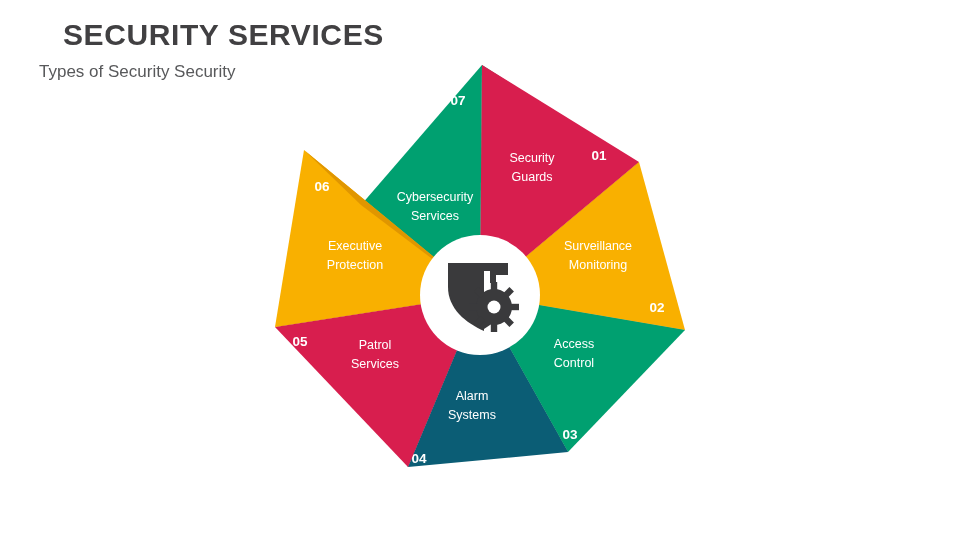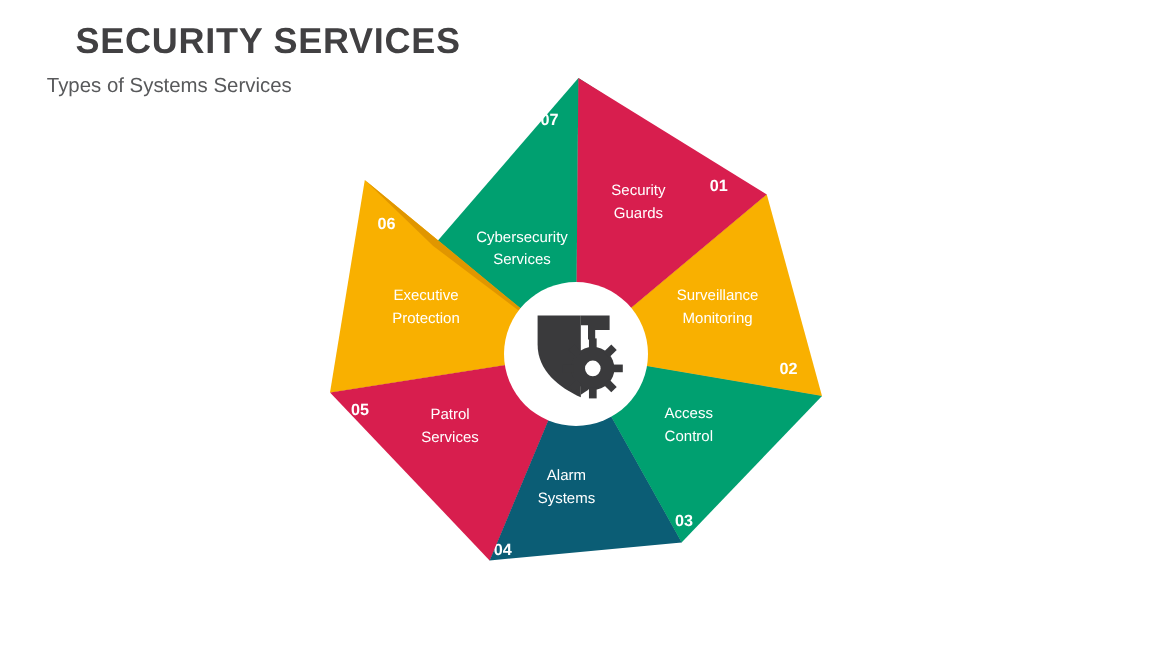--- a/index.html
+++ b/index.html
@@ -44,21 +44,21 @@
     font-size:13.5px;
     font-weight:bold;
     text-anchor:middle;
     dominant-baseline:middle;
   }
 </style>
 </head>
 <body>
 
 <div id="title">SECURITY SERVICES</div>
-<div id="subtitle">Types of Systems Services</div>
+<div id="subtitle">Types of Security Security</div>
 
 <div id="diagram">
 <svg width="500" height="470" viewBox="0 0 500 470" xmlns="http://www.w3.org/2000/svg">
 
   <g>
     <polygon points="250,250 252,20 131,160" fill="#00a070"></polygon>
     <polygon points="250,250 252,20 388,108" fill="#009468"></polygon>
     <text class="seg-label" x="205" y="153">Cybersecurity</text>
     <text class="seg-label" x="205" y="172">Services</text>
     <text class="seg-num" x="228" y="56">07</text>

